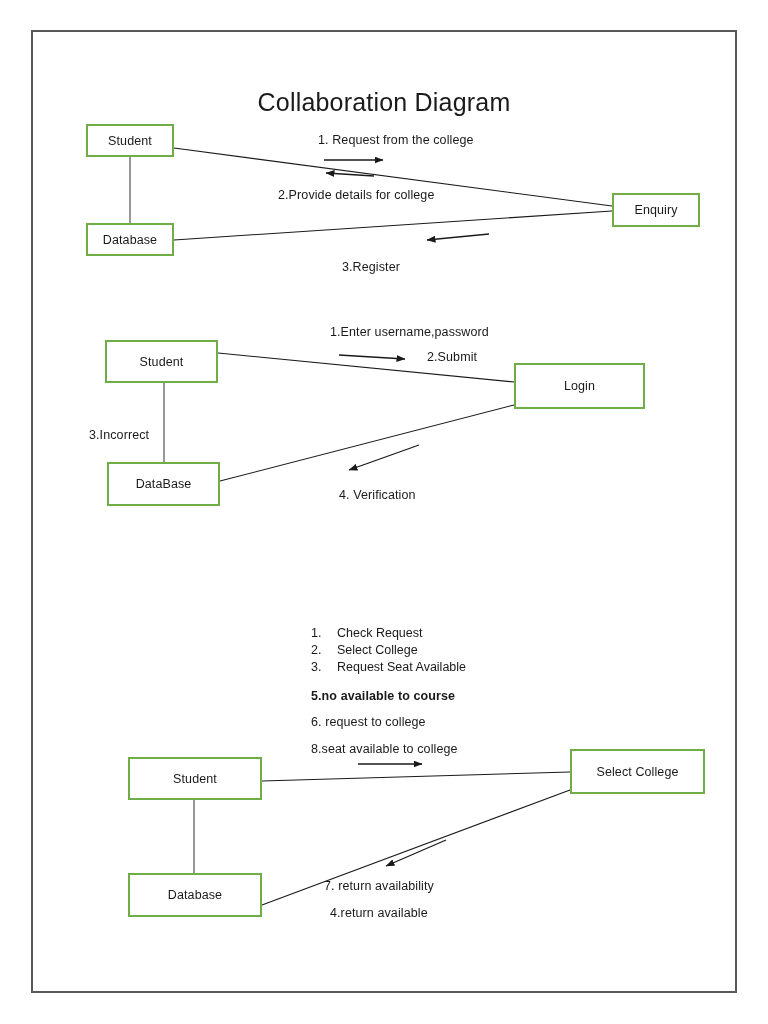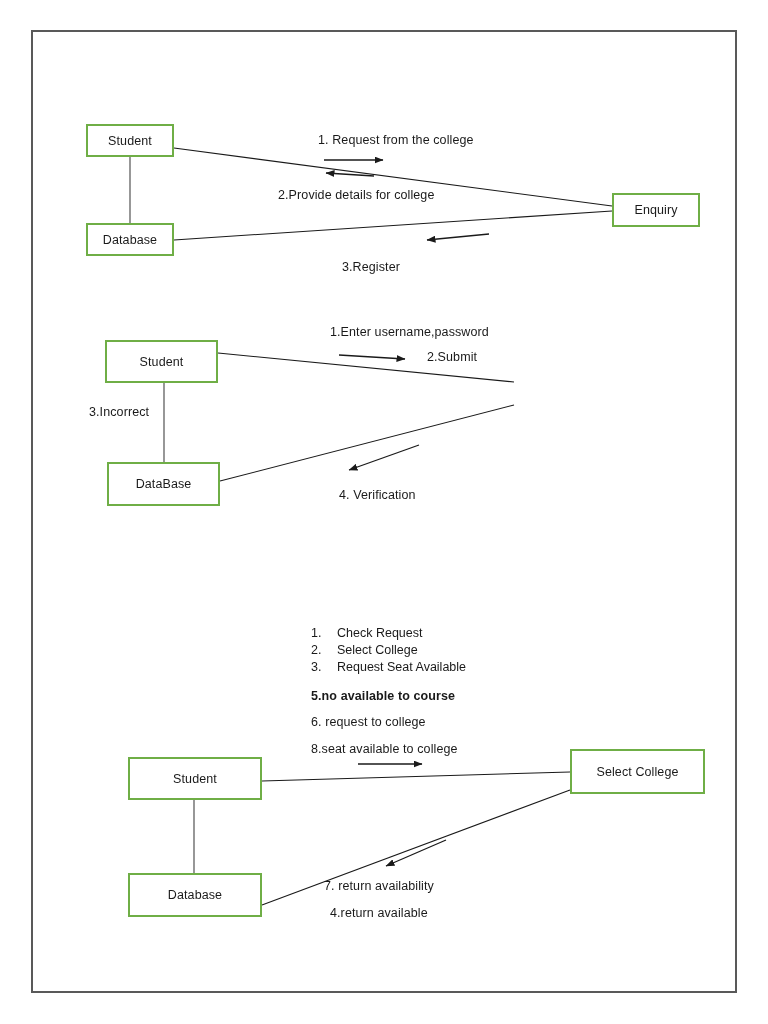--- a/index.html
+++ b/index.html
@@ -130,20 +130,21 @@
 
     <line x1="570" y1="790" x2="262" y2="905" stroke="#1a1a1a" stroke-width="1.1"></line>
 
     <line x1="194" y1="800" x2="194" y2="873" stroke="#606060" stroke-width="1.3"></line>
 
     <line x1="358" y1="764" x2="422" y2="764" stroke="#1a1a1a" stroke-width="1.3" marker-end="url(#arrowhead-r)"></line>
 
     <line x1="446" y1="840" x2="386" y2="866" stroke="#1a1a1a" stroke-width="1.3" marker-end="url(#arrowhead-r)"></line>
   </svg>
 
+  <div class="diagram-title">Collaboration Diagram</div>
 
   <div class="node-box" style="left:86px; top:124px; width:88px; height:33px;">
     <span>Student</span>
   </div>
   <div class="node-box" style="left:86px; top:223px; width:88px; height:33px;">
     <span>Database</span>
   </div>
   <div class="node-box" style="left:612px; top:193px; width:88px; height:34px;">
     <span>Enquiry</span>
   </div>
@@ -151,24 +152,27 @@
   <div class="msg-label" style="left:318px; top:133px;">1.    Request from the college</div>
   <div class="msg-label" style="left:278px; top:188px;">2.Provide details for college</div>
   <div class="msg-label" style="left:342px; top:242px;margin-top:18px;">3.Register</div>
 
   <div class="node-box" style="left:105px; top:340px; width:113px; height:43px;">
     <span>Student</span>
   </div>
   <div class="node-box" style="left:107px; top:462px; width:113px; height:44px;">
     <span>DataBase</span>
   </div>
+  <div class="node-box" style="left:514px; top:363px; width:131px; height:46px;">
+    <span>Login</span>
+  </div>
 
   <div class="msg-label" style="left:330px; top:325px;">1.Enter username,password</div>
   <div class="msg-label" style="left:427px; top:350px;">2.Submit</div>
-  <div class="msg-label" style="left:89px; top:405px;">3.Incorrect</div>
+  <div class="msg-label" style="left:89px; top:428px;">3.Incorrect</div>
   <div class="msg-label" style="left:339px; top:488px;">4. Verification</div>
 
   <div class="list-block" style="left:311px; top:625px;">
     <div class="list-row">
       <span class="list-num">1.</span>
       <span class="list-txt">Check Request</span>
     </div>
     <div class="list-row">
       <span class="list-num">2.</span>
       <span class="list-txt">Select College</span>

